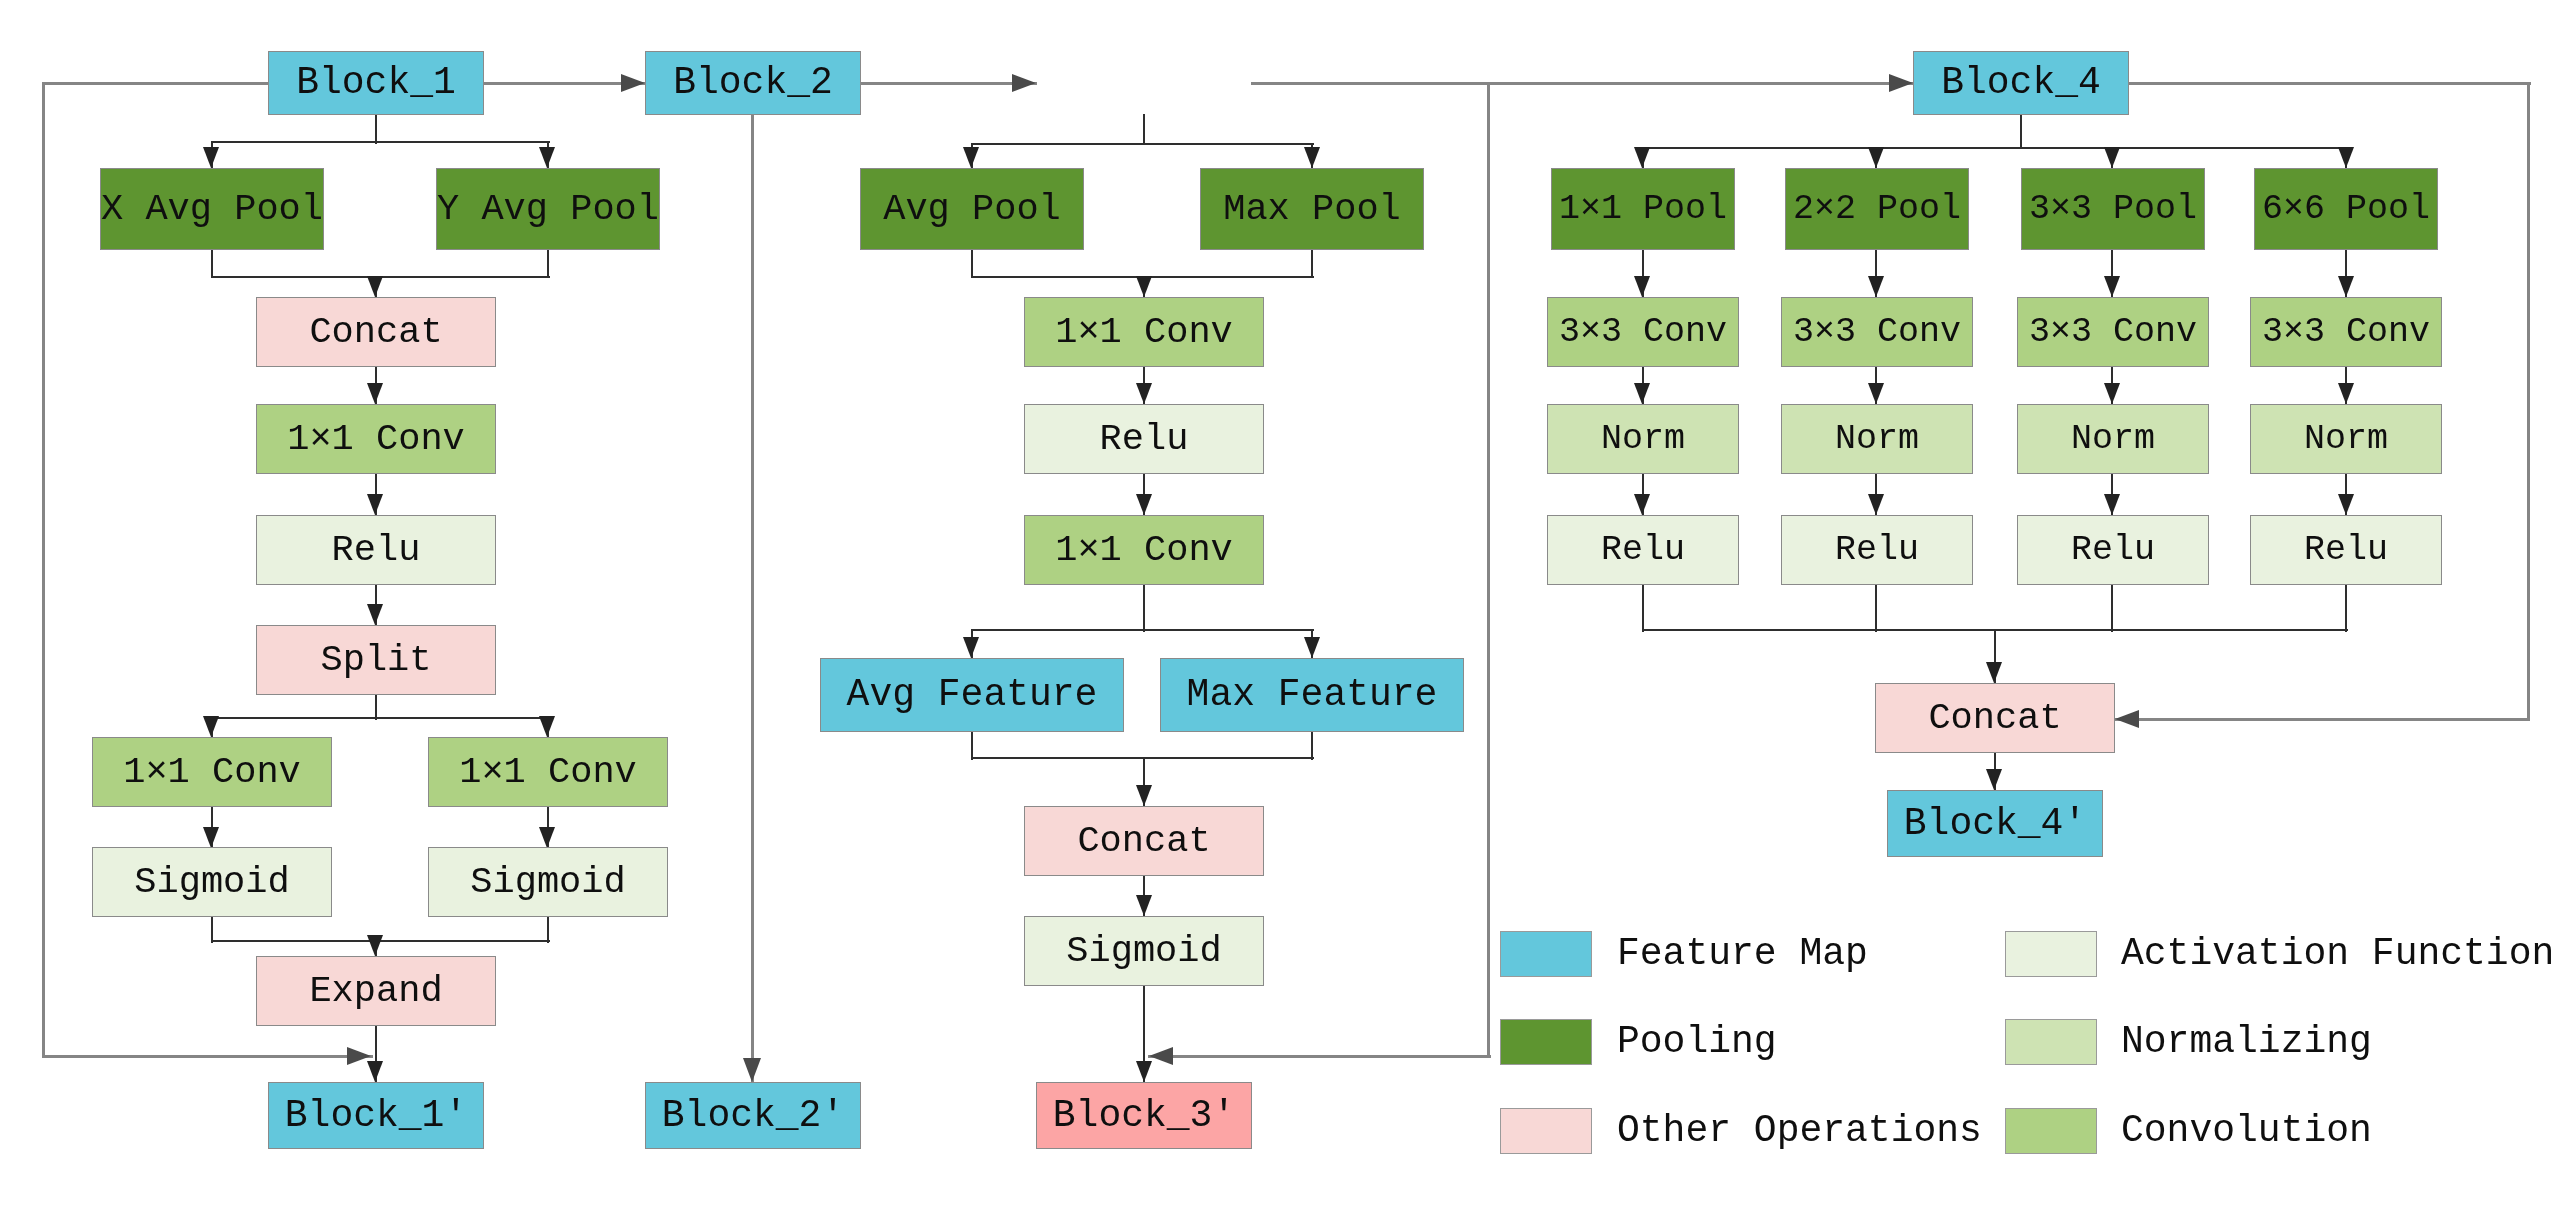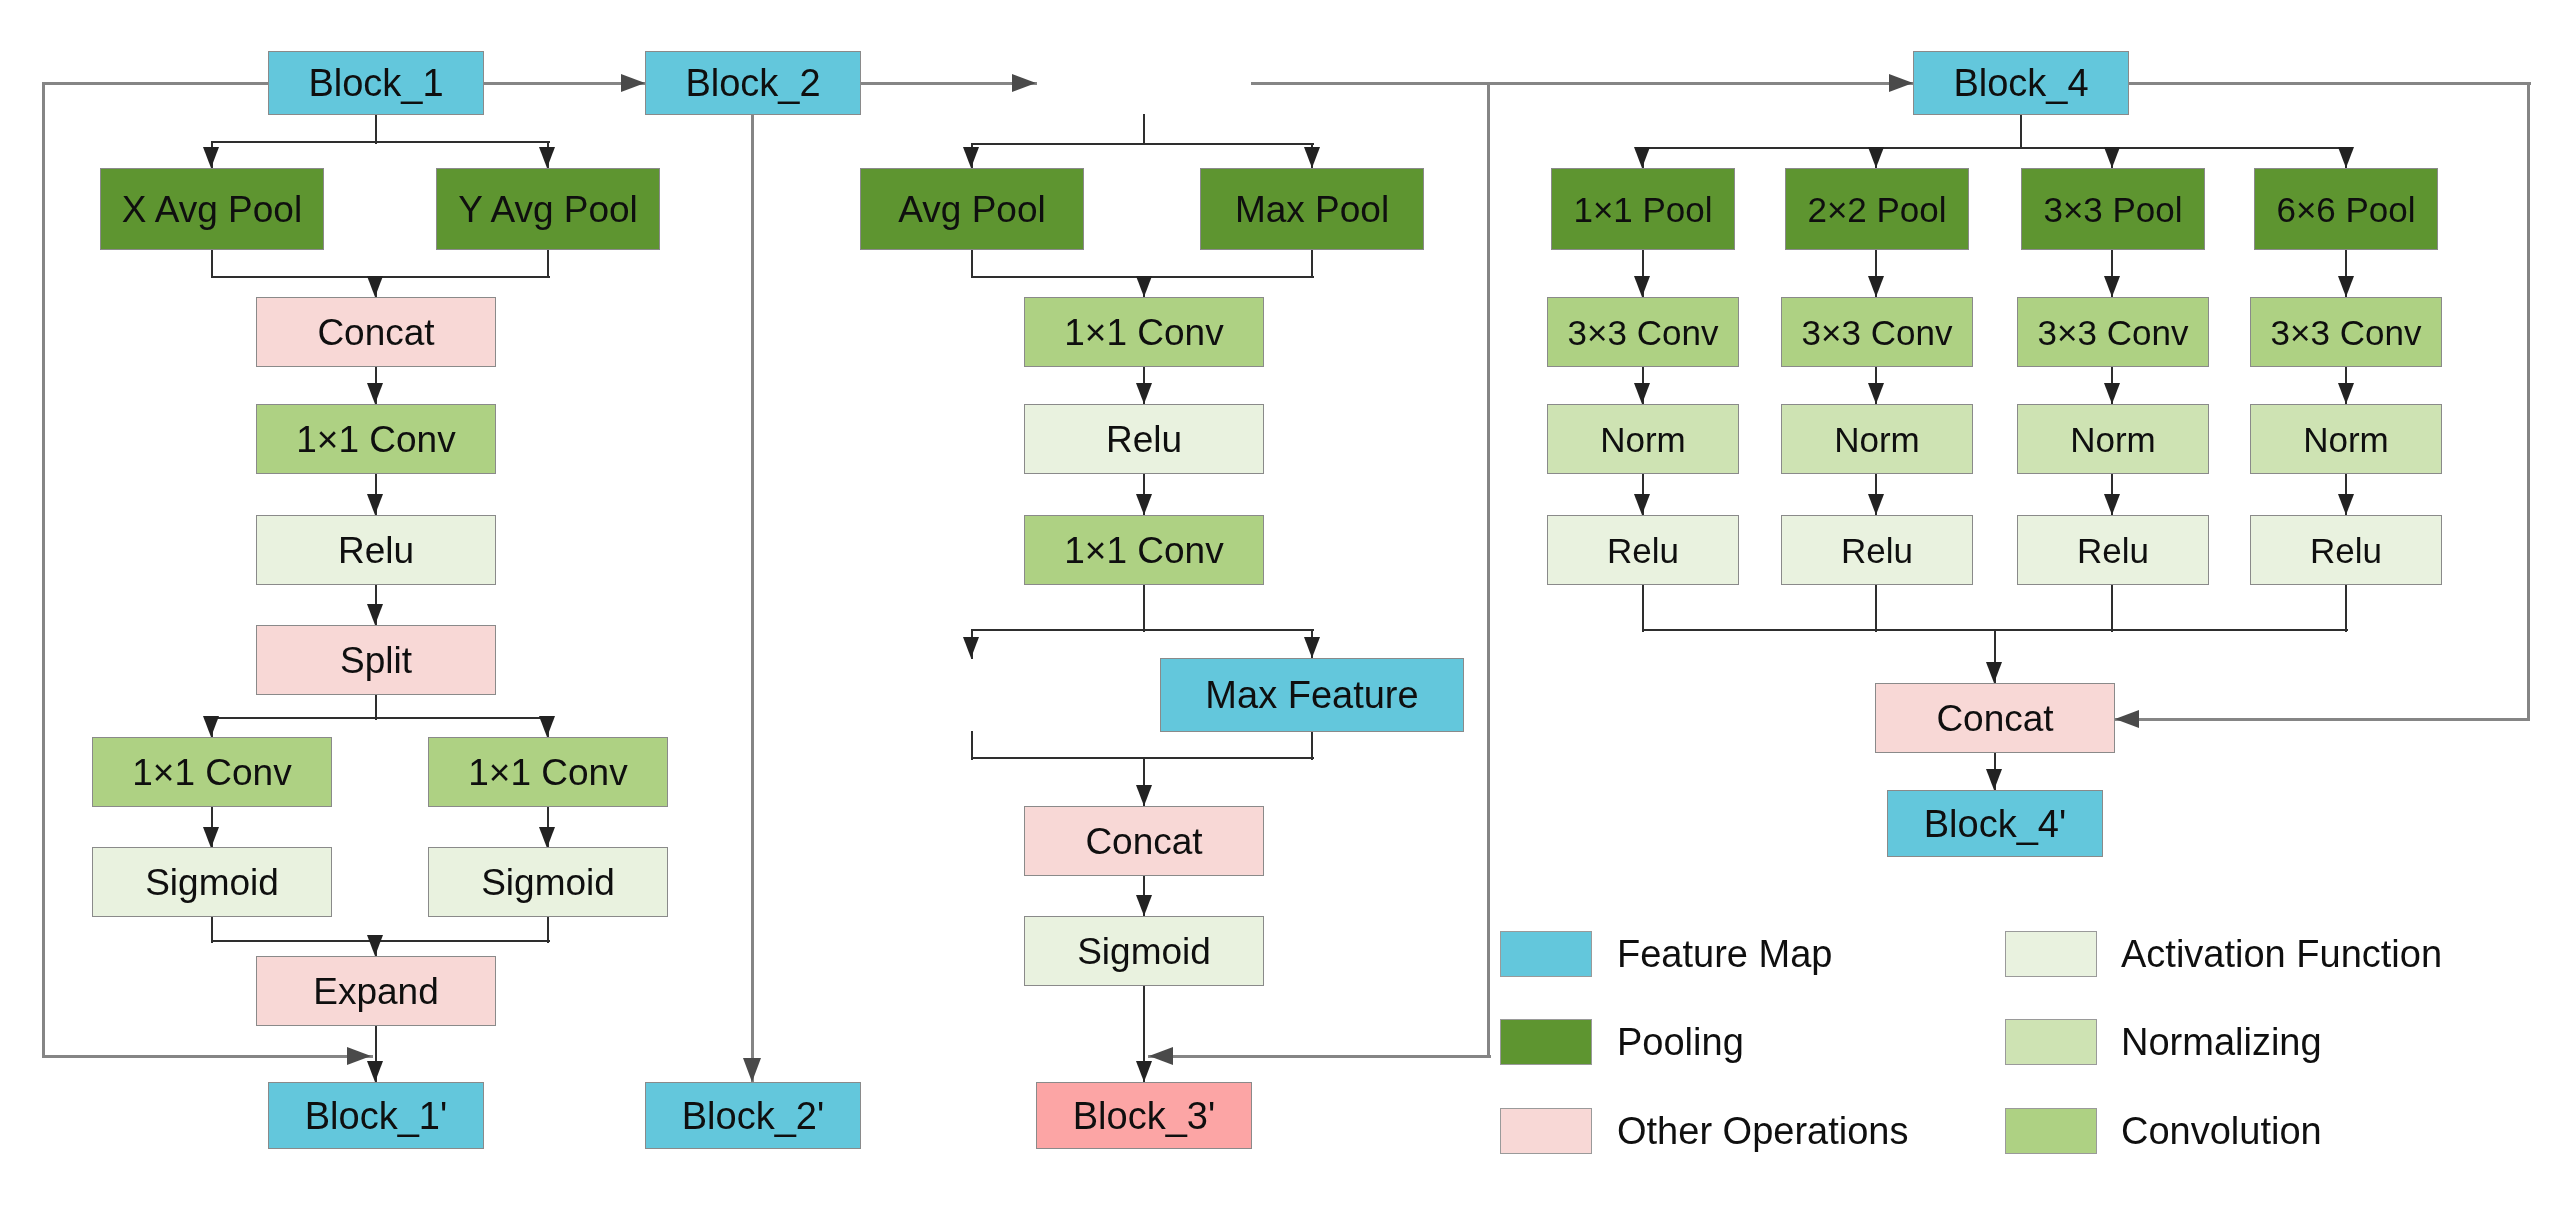--- a/index.html
+++ b/index.html
@@ -1,21 +1,21 @@
 <!DOCTYPE html>
 <html style="font-size:12.8px"><head>
 <meta charset="utf-8">
 <style>
   html,body{margin:0;padding:0;background:#ffffff;}
   .canvas{
     position:relative;
     width:2576px;
     height:1206px;
     background:#ffffff;
-    font-family:Liberation Sans, sans-serif;
+    font-family:Liberation Mono, monospace;
     overflow:hidden;
   }
   .node{
     position:absolute;
     box-sizing:border-box;
     border:1.6px solid #8A8A8A;
     display:flex;
     align-items:center;
     justify-content:center;
     color:#0F0F0F;
@@ -183,20 +183,21 @@
     <div class="node" style="left: 92px; top: 847px; width: 240px; height: 70px; background: rgb(233, 242, 223); font-size: 37px;">Sigmoid</div>
     <div class="node" style="left: 428px; top: 847px; width: 240px; height: 70px; background: rgb(233, 242, 223); font-size: 37px;">Sigmoid</div>
     <div class="node" style="left: 256px; top: 956px; width: 240px; height: 70px; background: rgb(248, 216, 214); font-size: 37px;">Expand</div>
     <div class="node" style="left: 268px; top: 1082px; width: 216px; height: 67px; background: rgb(99, 199, 220); font-size: 38px;">Block_1'</div>
     <div class="node" style="left: 645px; top: 1082px; width: 216px; height: 67px; background: rgb(99, 199, 220); font-size: 38px;">Block_2'</div>
     <div class="node" style="left: 860px; top: 168px; width: 224px; height: 82px; background: rgb(94, 149, 48); font-size: 37px;">Avg Pool</div>
     <div class="node" style="left: 1200px; top: 168px; width: 224px; height: 82px; background: rgb(94, 149, 48); font-size: 37px;">Max Pool</div>
     <div class="node" style="left: 1024px; top: 297px; width: 240px; height: 70px; background: rgb(174, 209, 131); font-size: 37px;">1×1 Conv</div>
     <div class="node" style="left: 1024px; top: 404px; width: 240px; height: 70px; background: rgb(233, 242, 223); font-size: 37px;">Relu</div>
     <div class="node" style="left: 1024px; top: 515px; width: 240px; height: 70px; background: rgb(174, 209, 131); font-size: 37px;">1×1 Conv</div>
+    <div class="node" style="left: 820px; top: 658px; width: 304px; height: 74px; background: rgb(99, 199, 220); font-size: 38px;">Avg Feature</div>
     <div class="node" style="left: 1160px; top: 658px; width: 304px; height: 74px; background: rgb(99, 199, 220); font-size: 38px;">Max Feature</div>
     <div class="node" style="left: 1024px; top: 806px; width: 240px; height: 70px; background: rgb(248, 216, 214); font-size: 37px;">Concat</div>
     <div class="node" style="left: 1024px; top: 916px; width: 240px; height: 70px; background: rgb(233, 242, 223); font-size: 37px;">Sigmoid</div>
     <div class="node" style="left: 1036px; top: 1082px; width: 216px; height: 67px; background: #fca5a5; font-size: 38px;">Block_3'</div>
     <div class="node" style="left: 1551px; top: 168px; width: 184px; height: 82px; background: rgb(94, 149, 48); font-size: 35px;">1×1 Pool</div>
     <div class="node" style="left: 1785px; top: 168px; width: 184px; height: 82px; background: rgb(94, 149, 48); font-size: 35px;">2×2 Pool</div>
     <div class="node" style="left: 2021px; top: 168px; width: 184px; height: 82px; background: rgb(94, 149, 48); font-size: 35px;">3×3 Pool</div>
     <div class="node" style="left: 2254px; top: 168px; width: 184px; height: 82px; background: rgb(94, 149, 48); font-size: 35px;">6×6 Pool</div>
     <div class="node" style="left: 1547px; top: 297px; width: 192px; height: 70px; background: rgb(174, 209, 131); font-size: 35px;">3×3 Conv</div>
     <div class="node" style="left: 1781px; top: 297px; width: 192px; height: 70px; background: rgb(174, 209, 131); font-size: 35px;">3×3 Conv</div>

